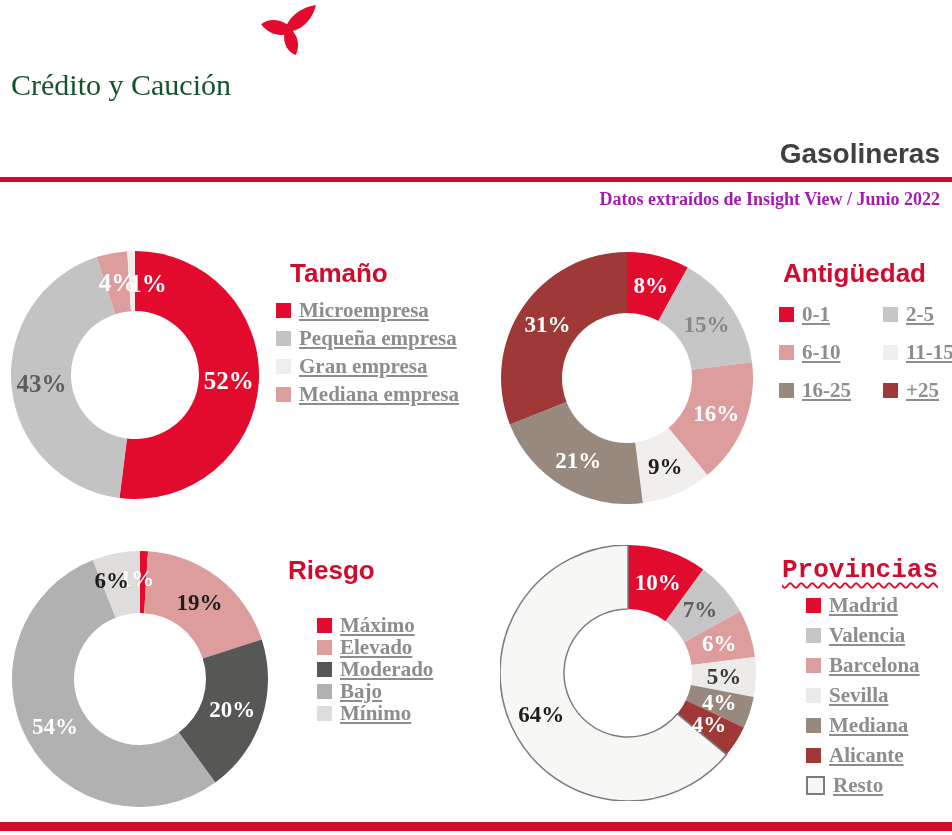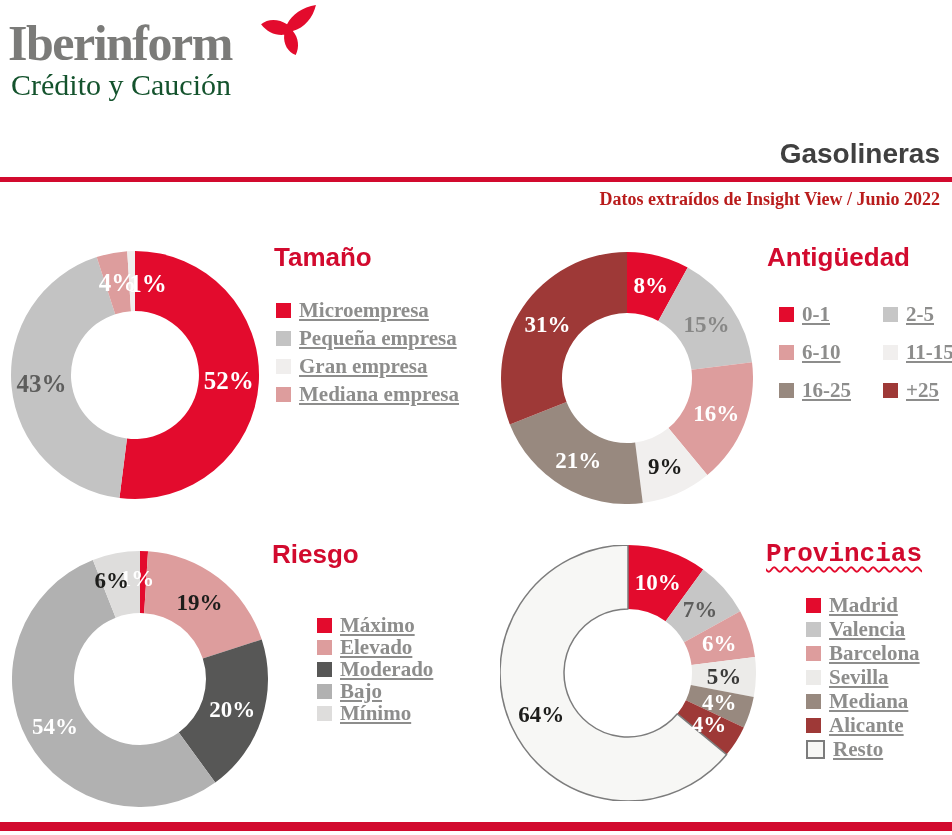--- a/index.html
+++ b/index.html
@@ -11,57 +11,56 @@
              font:bold 50px "Liberation Serif",serif;color:#7b7b79;letter-spacing:-1.5px;}
   .logo-sub{position:absolute;left:11px;top:68px;
             font:30px "Liberation Serif",serif;color:#14532d;}
   .logo-mark{position:absolute;left:260px;top:4px;width:58px;height:52px;}
 
   
   .hdr-title{position:absolute;right:12px;top:138px;
              font:bold 28px "Liberation Sans",sans-serif;color:#404040;}
   .hdr-rule{position:absolute;left:0;top:177px;width:952px;height:5px;background:#d20a2e;}
   .hdr-sub{position:absolute;right:12px;top:189px;
-           font:bold 18px "Liberation Serif",serif;color:#b91c1c;}
+           font:bold 18px "Liberation Serif",serif;color:#a21caf;}
 
   
   .donut{position:absolute;}
   #donut-0{left:10px;top:250px;}
   #donut-1{left:501px;top:252px;}
   #donut-2{left:12px;top:551px;}
   #donut-3{left:500px;top:545px;}
 
-  .ctitle{position:absolute;margin:0;font:bold 26px "Liberation Sans",sans-serif;color:#d20a2e;}
+  .ctitle{position:absolute;margin:16px;font:bold 26px "Liberation Sans",sans-serif;color:#d20a2e;}
   #title-0{left:274px;top:242px;}
   #title-1{left:767px;top:242px;}
   #title-2{left:272px;top:539px;}
   #title-3{left:766px;top:539px;}
   .wavy{text-decoration-line:underline;text-decoration-style:wavy;
         text-decoration-color:#e30b2d;text-decoration-thickness:2px;text-underline-offset:5px;font-family:Liberation Mono, monospace;}
 
   .legend{position:absolute;display:grid;grid-auto-flow:row;}
   #legend-0{left:276px;top:299px;gap:6px;}
   #legend-1{left:779px;top:303px;grid-template-columns:104px auto;gap:16px 0;}
   #legend-2{left:317px;top:614px;gap:0;}
-  #legend-3{left:806px;top:594px;gap:2px;}
+  #legend-3{left:806px;top:594px;gap:8px;}
   .li{display:flex;align-items:center;height:22px;}
   .sw{width:15px;height:15px;margin-right:8px;flex:none;}
   .ll{font:bold 21px "Liberation Serif",serif;color:#8d8d8c;white-space:nowrap;line-height:22px;text-decoration:underline;}
 
   .pct{font-family:"Liberation Serif",serif;font-weight:bold;}
 
   
   .footer-bar{position:absolute;left:0;top:822px;width:952px;height:9px;background:#d20a2e;}
 </style>
 </head>
 <body>
 
 <div class="canvas">
 
-  <div class="logo-name">Iberinform</div>
   <div class="logo-sub">Crédito y Caución</div>
   <svg class="logo-mark" viewBox="0 0 60 54">
     <path d="M58,1 C44,3 33,11 28,21 C19,15 8,15 1,21 C7,29 16,33 25,32 C24,42 29,50 37,53 C41,45 40,35 34,28 C46,25 55,14 58,1 Z" fill="#e30b2d"></path>
   </svg>
 
   <div class="hdr-title">Gasolineras</div>
   <div class="hdr-rule"></div>
   <div class="hdr-sub">Datos extraídos de Insight View / Junio 2022</div>
 
   <svg id="donut-0" class="donut" width="250" height="250" viewBox="0 0 250 250">

